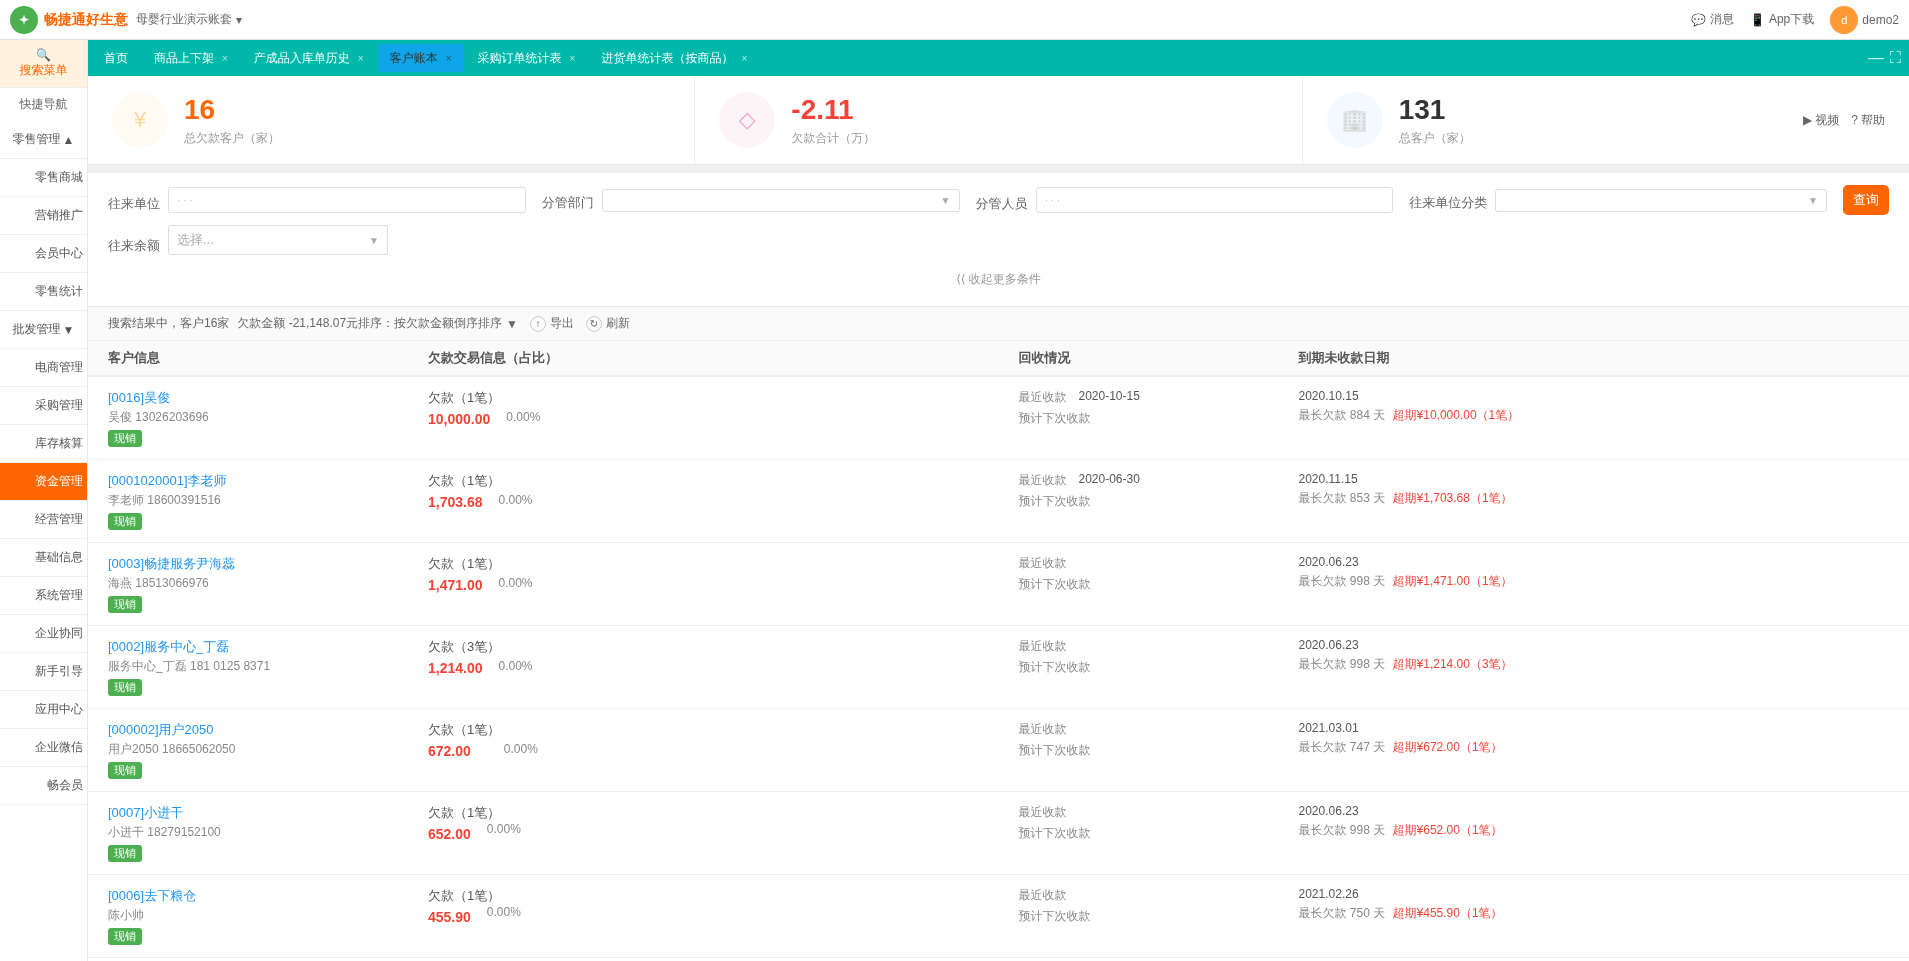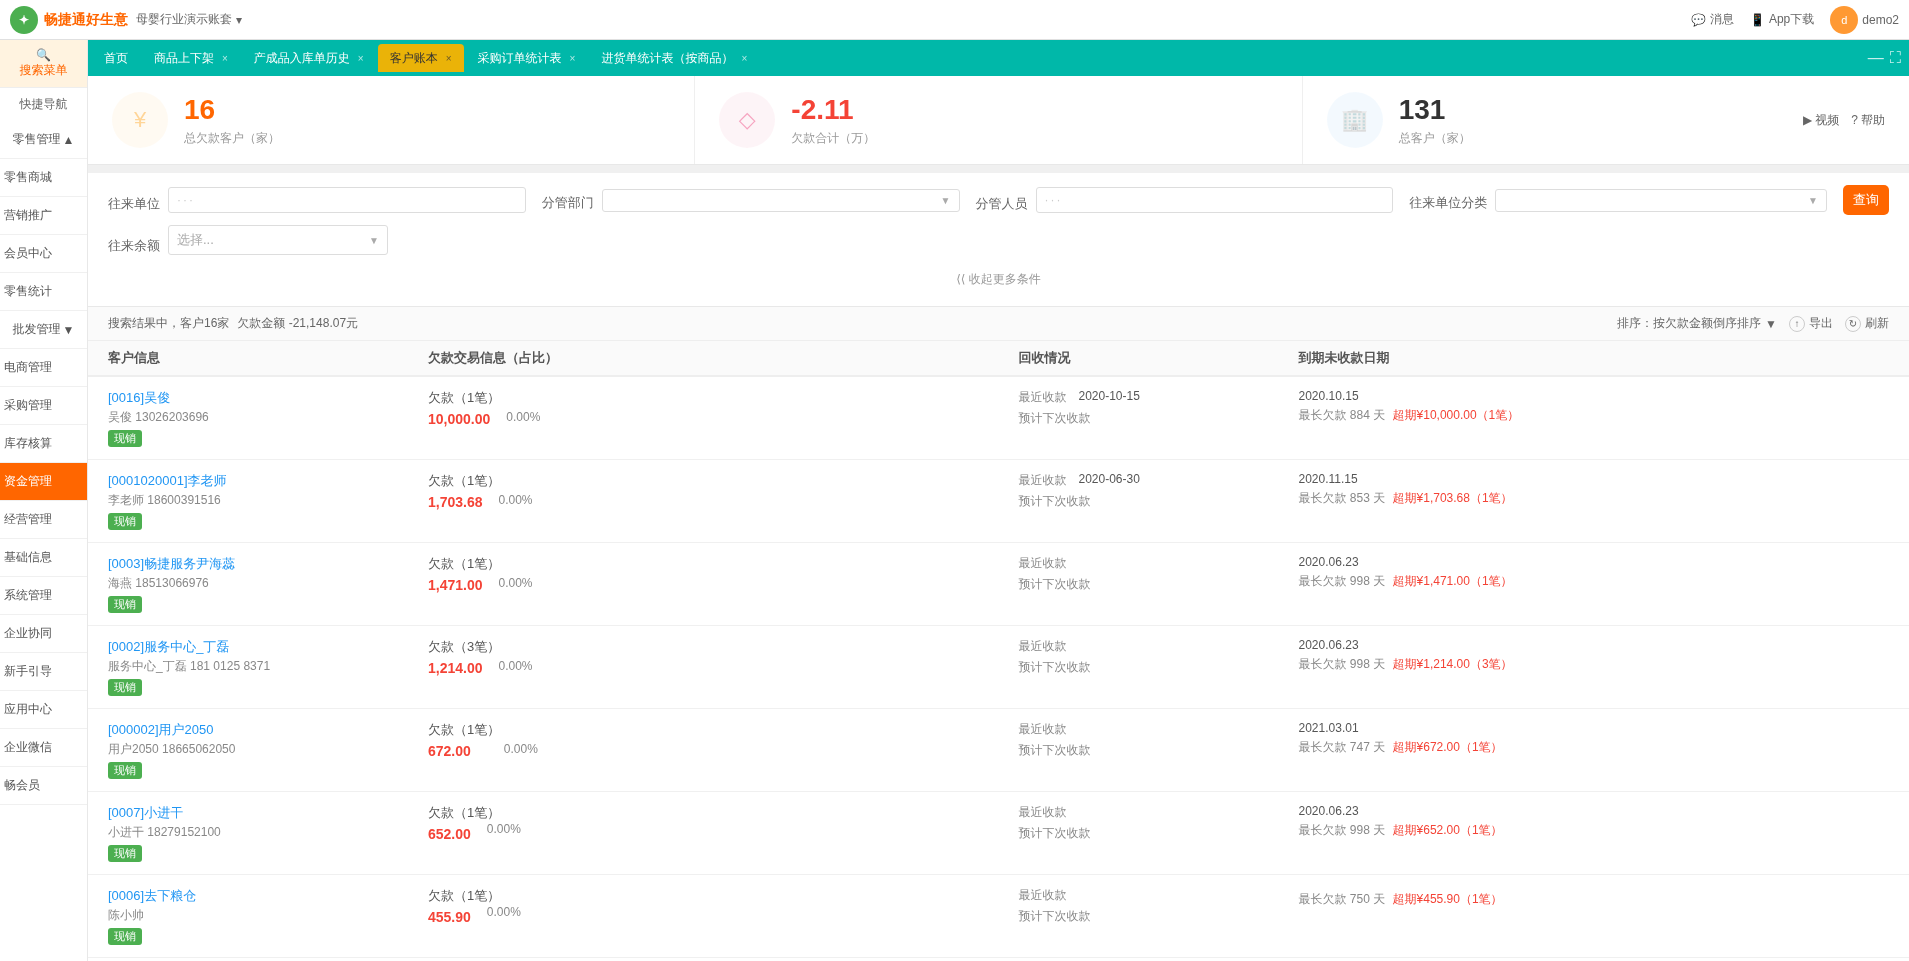--- a/index.html
+++ b/index.html
@@ -14,33 +14,33 @@
     .top-bar-right { display: flex; align-items: center; gap: 16px; color: #666; font-size: 12px; }
     .top-bar-right span { display: flex; align-items: center; gap: 4px; cursor: pointer; }
     .avatar { width: 28px; height: 28px; background: #ff9933; border-radius: 50%; display: flex; align-items: center; justify-content: center; color: white; font-size: 11px; }
 
     
     .main-layout { display: flex; height: calc(100vh - 40px); }
     
     
     .sidebar { width: 88px; background: #fff; border-right: 1px solid #e8e8e8; display: flex; flex-direction: column; overflow-y: auto; }
     .sidebar-search { padding: 8px 6px; text-align: center; background: #fff3e0; color: #ff6600; font-size: 12px; cursor: pointer; border-bottom: 1px solid #eee; }
-    .sidebar-item { padding: 10px 4px; text-align: left; font-size: 12px; color: #555; cursor: pointer; border-bottom: 1px solid #f0f0f0; }
+    .sidebar-item { padding: 10px 4px; text-align: right; font-size: 12px; color: #555; cursor: pointer; border-bottom: 1px solid #f0f0f0; }
     .sidebar-item.active { background: #ff6600; color: white; }
     .sidebar-item.has-arrow { display: flex; align-items: center; justify-content: center; gap: 2px; }
     .sidebar-nav { display: flex; flex-direction: column; flex: 1; }
     .quick-nav { padding: 8px 4px; text-align: center; color: #666; font-size: 12px; cursor: pointer; }
     
     
     .content-area { flex: 1; display: flex; flex-direction: column; overflow: hidden; }
     
     
     .tab-bar { display: flex; align-items: center; background: #00b8a9; height: 36px; padding: 0 4px; gap: 2px; overflow: hidden; }
     .tab { display: flex; align-items: center; gap: 4px; padding: 0 12px; height: 28px; border-radius: 4px 4px 0 0; font-size: 12px; color: white; cursor: pointer; white-space: nowrap; position: relative; }
-    .tab.active { background: #eab308; color: #333; border-radius: 4px 4px 0 0; }
+    .tab.active { background: #0ea5e9; color: #333; border-radius: 4px 4px 0 0; }
     .tab-close { font-size: 10px; color: inherit; opacity: 0.7; margin-left: 4px; cursor: pointer; }
     .tab-bar-right { margin-left: auto; display: flex; align-items: center; gap: 6px; padding-right: 4px; }
     .tab-bar-btn { color: white; cursor: pointer; font-size: 16px; opacity: 0.8; }
 
     
     .page-content { flex: 1; overflow-y: auto; background: #f0f0f0; padding: 0; }
     
     
     .stats-row { display: flex; background: #fff; border-bottom: 1px solid #e8e8e8; }
     .stat-card { flex: 1; display: flex; align-items: center; padding: 16px 24px; border-right: 1px solid #efefef; gap: 16px; }
@@ -63,21 +63,21 @@
     .filter-row { display: flex; align-items: center; gap: 16px; margin-bottom: 10px; }
     .filter-group { display: flex; align-items: flex-end; gap: 8px; flex: 1; }
     .filter-label { color: #666; font-size: 13px; white-space: nowrap; }
     .filter-select-inner { display: flex; align-items: center; justify-content: space-between; border: 1px solid #ddd; border-radius: 3px; padding: 5px 8px; font-size: 13px; flex: 1; background: #fff; cursor: pointer; }
     .filter-dots { color: #ccc; letter-spacing: 2px; font-size: 12px; }
     .filter-arrow { color: #aaa; font-size: 10px; }
     .search-btn { background: #ff6600; color: white; border: none; border-radius: 5px; padding: 6px 10px; font-size: 13px; cursor: pointer; white-space: nowrap; font-family: Liberation Mono, monospace; }
     .collapse-row { text-align: center; padding: 6px 0; cursor: pointer; color: #999; font-size: 12px; }
     
     
-    .result-bar { display: flex; align-items: center; justify-content: space-between; padding: 8px 20px; background: #fafafa; border-bottom: 1px solid #eee; font-size: 12px; color: #666; }
+    .result-bar { display: flex; align-items: center; justify-content: flex-start; padding: 8px 20px; background: #fafafa; border-bottom: 1px solid #eee; font-size: 12px; color: #666; }
     .result-bar-left { display: flex; gap: 8px; }
     .result-bar-right { display: flex; align-items: center; gap: 12px; }
     .sort-select { display: flex; align-items: center; gap: 4px; cursor: pointer; color: #666; }
     .action-btn { display: flex; align-items: center; gap: 4px; cursor: pointer; color: #666; }
     .circle-btn { width: 16px; height: 16px; border-radius: 50%; border: 1px solid #ccc; display: flex; align-items: center; justify-content: center; font-size: 10px; }
     
     
     .data-table { background: #fff; }
     .table-header { display: grid; grid-template-columns: 320px 1fr 280px 1fr; padding: 8px 20px; border-bottom: 2px solid #eee; font-weight: bold; color: #555; font-size: 13px; background: #fafafa; }
     .table-row { display: grid; grid-template-columns: 320px 1fr 280px 1fr; padding: 12px 20px; border-bottom: 1px solid #f0f0f0; align-items: start; }
@@ -544,20 +544,21 @@
     <div class="collection-info">
       <div class="collection-row">
         <span>最近收款</span>
         <span class="collection-date"></span>
       </div>
       <div class="collection-row">
         <span>预计下次收款</span>
       </div>
     </div>
     <div class="due-date-info">
+      <div class="due-date">2021.02.26</div>
       <div class="overdue-info">
         <span class="overdue-badge">最长欠款 750 天</span>
         <span class="overdue-link">超期¥455.90（1笔）</span>
       </div>
     </div>
   </div>
             <div class="table-row">
     
     
     

